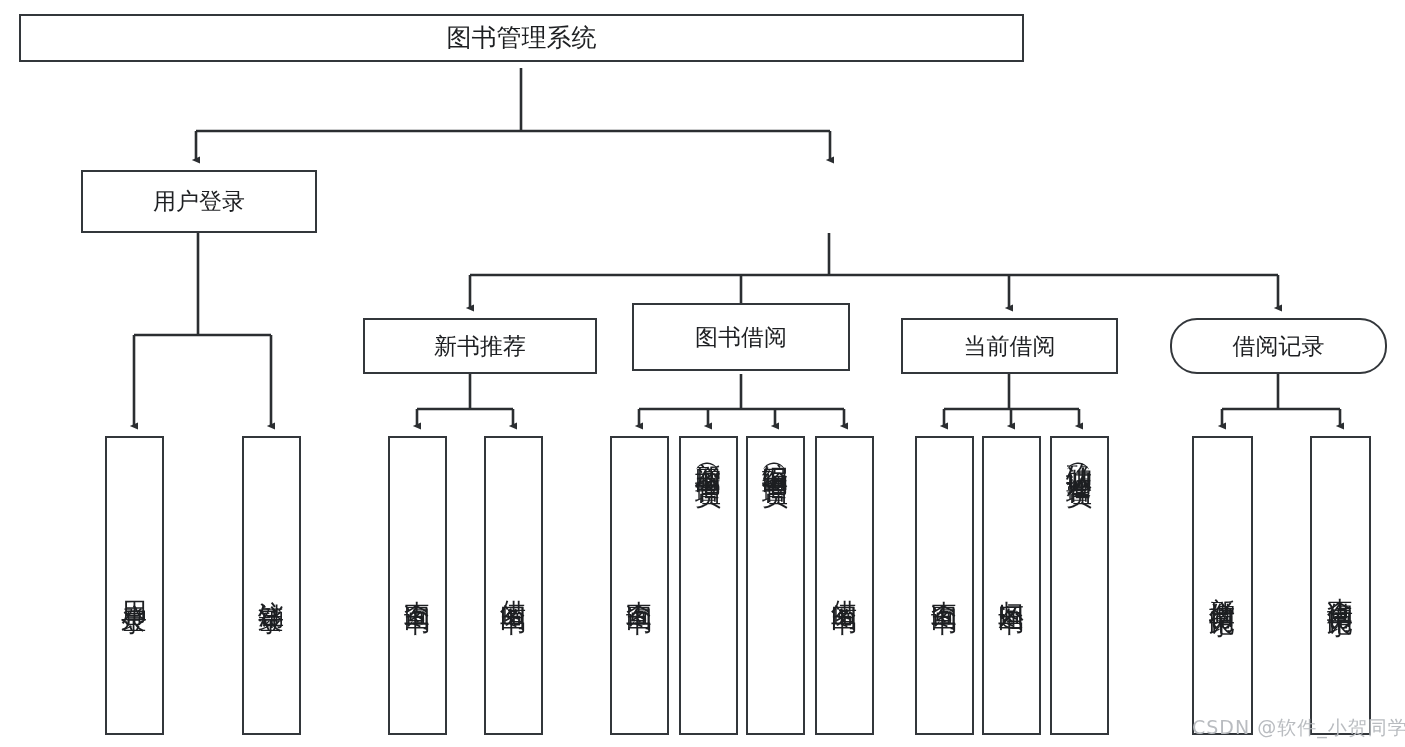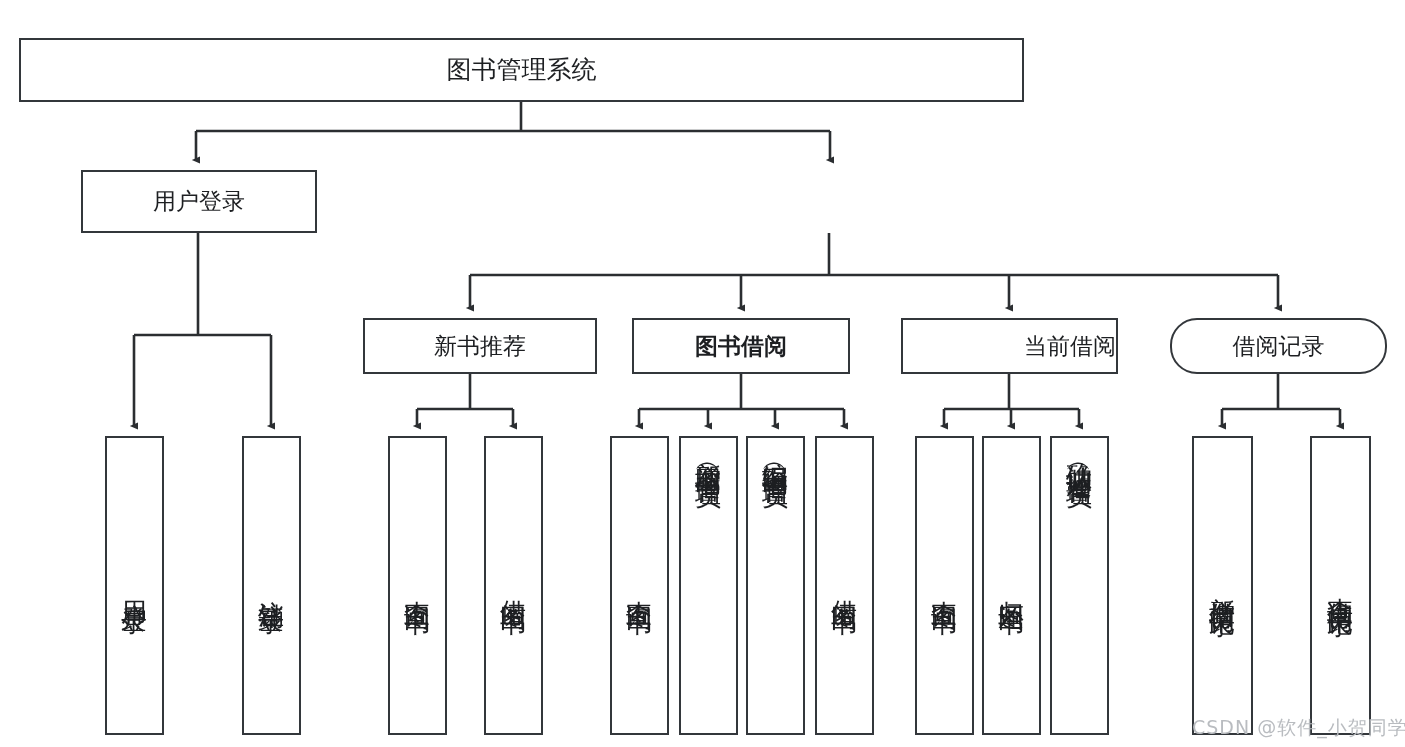--- a/index.html
+++ b/index.html
@@ -129,35 +129,35 @@
       <path d="M1011,409 L1011,426" marker-end="url(#arrow)"></path>
       <path d="M1079,409 L1079,426" marker-end="url(#arrow)"></path>
 
       <path d="M1278,374 L1278,409"></path>
       <path d="M1222,409 L1340,409"></path>
       <path d="M1222,409 L1222,426" marker-end="url(#arrow)"></path>
       <path d="M1340,409 L1340,426" marker-end="url(#arrow)"></path>
     </g>
   </svg>
 
-  <div class="node lvl-root" style="left:19px; top:14px; width:1005px; height:64px;margin-top:24px;">
+  <div class="node lvl-root" style="left:19px; top:14px; width:1005px; height:48px;">
     <span class="node-label">图书管理系统</span>
   </div>
 
   <div class="node lvl-1" style="left:81px; top:170px; width:236px; height:63px;">
     <span class="node-label">用户登录</span>
   </div>
 
   <div class="node lvl-2" style="left:363px; top:318px; width:234px; height:56px;">
     <span class="node-label">新书推荐</span>
   </div>
-  <div class="node lvl-2" style="left:632px; top:318px; width:218px; height:56px;font-weight:bold;">
+  <div class="node lvl-2" style="left:632px; top:303px; width:218px; height:68px;">
     <span class="node-label">图书借阅</span>
   </div>
-  <div class="node lvl-2" style="left:901px; top:318px; width:217px; height:56px;justify-content:flex-end;">
+  <div class="node lvl-2" style="left:901px; top:318px; width:217px; height:56px;">
     <span class="node-label">当前借阅</span>
   </div>
   <div class="node lvl-2" style="left:1170px; top:318px; width:217px; height:56px;border-radius:27px;">
     <span class="node-label">借阅记录</span>
   </div>
 
   <div class="node leaf center" style="left:105px; top:436px; width:59px; height:299px;">
     <span class="node-label">用户登录</span>
   </div>
   <div class="node leaf center" style="left:242px; top:436px; width:59px; height:299px;">

